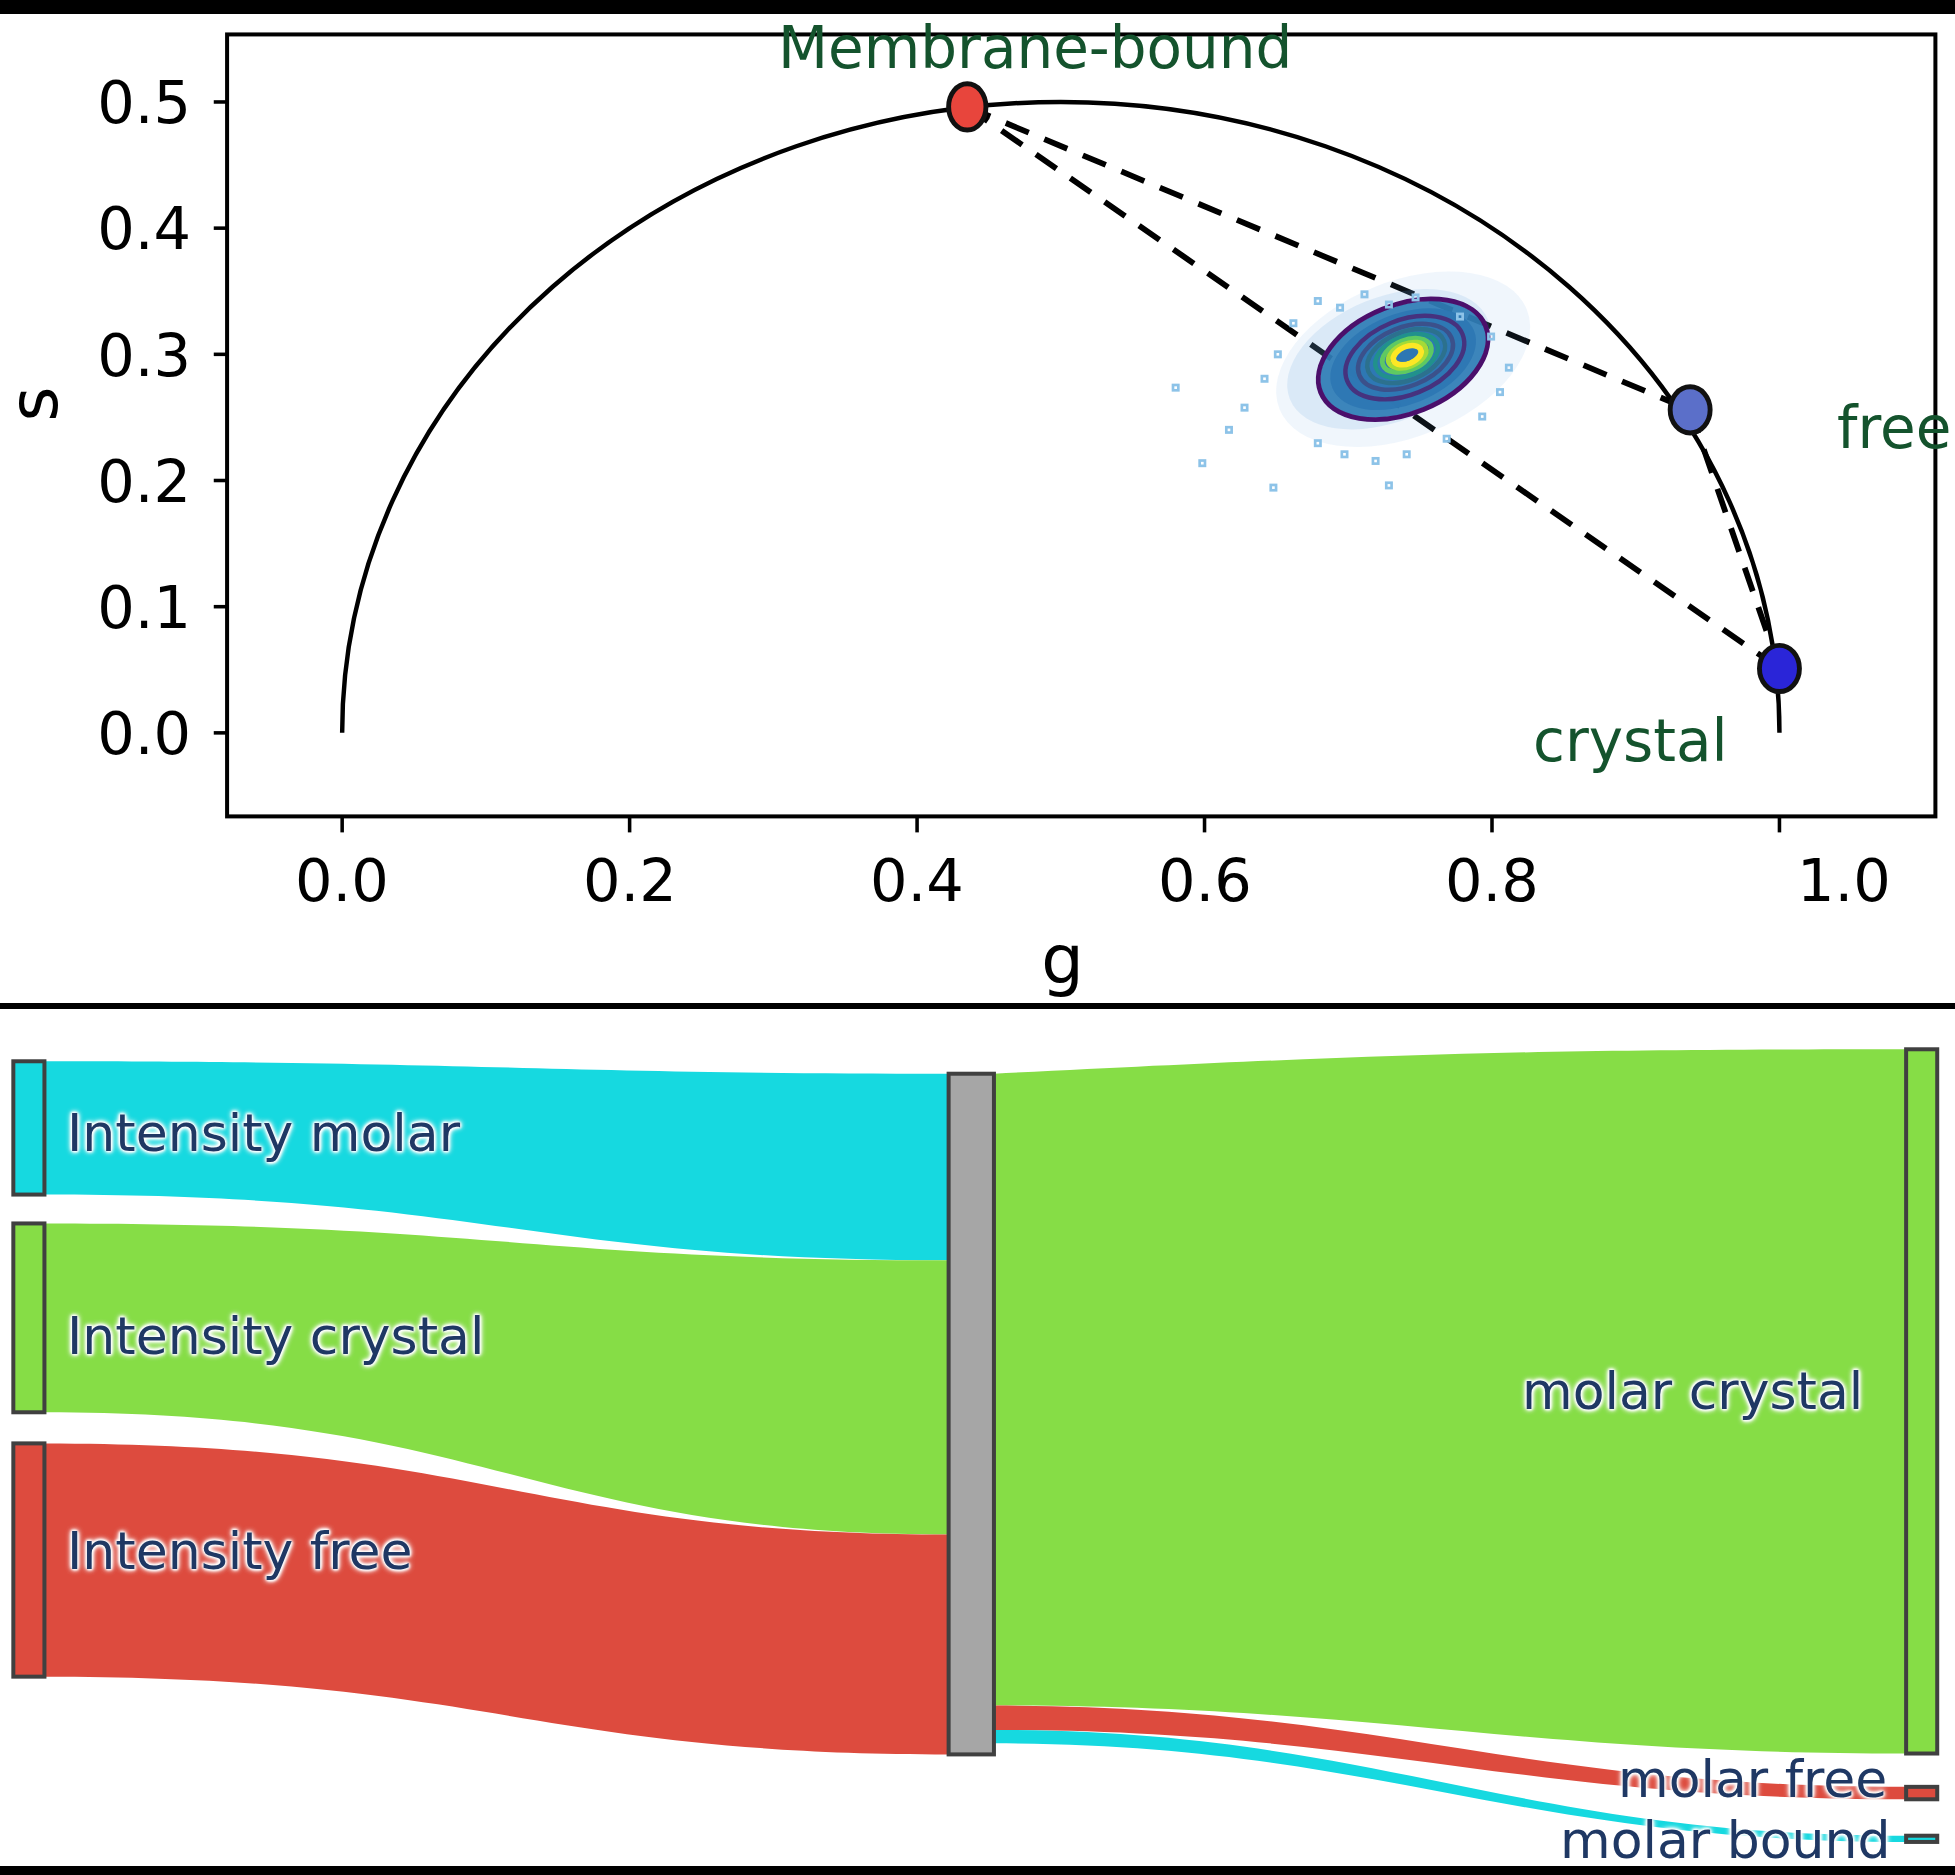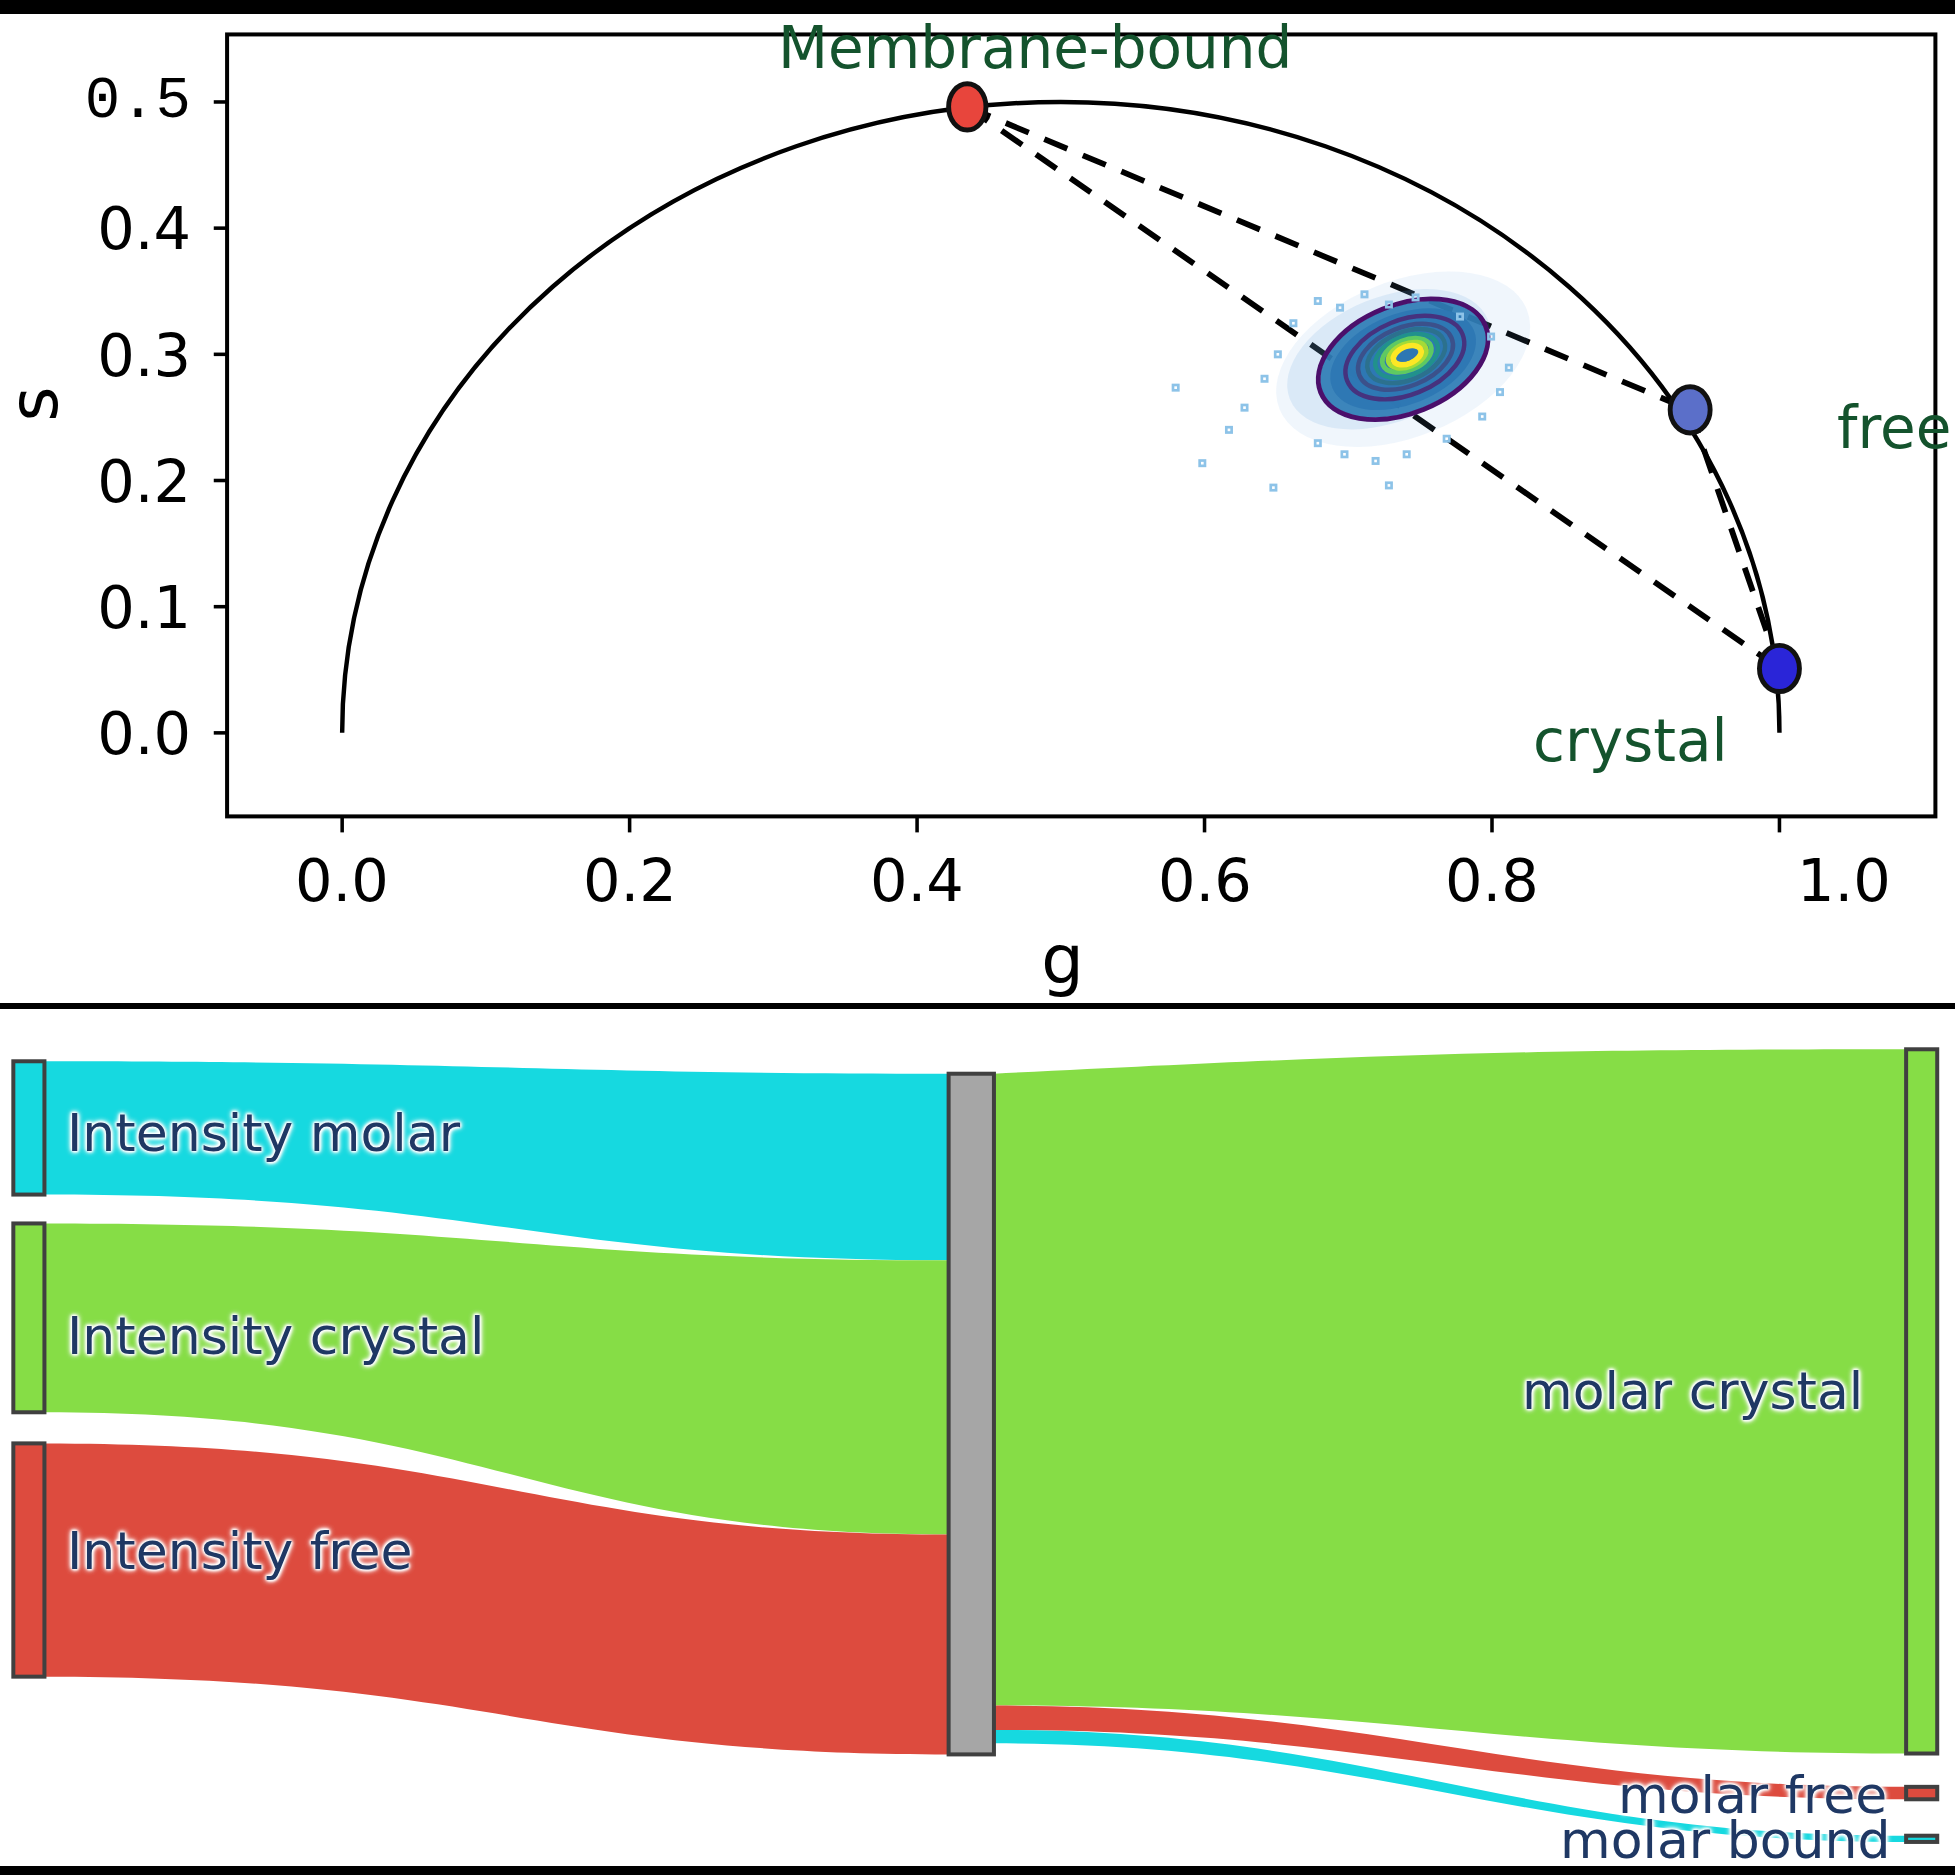--- a/index.html
+++ b/index.html
@@ -121,21 +121,21 @@
         </g>
       </g>
 
       <g>
         <ellipse cx="2177" cy="209" rx="42" ry="52" fill="#e8453c" stroke="#111111" stroke-width="11"></ellipse>
         <ellipse cx="3804" cy="891" rx="45" ry="52" fill="#5b6fc9" stroke="#111111" stroke-width="11"></ellipse>
         <ellipse cx="4005" cy="1473" rx="45" ry="52" fill="#2a25d8" stroke="#111111" stroke-width="11"></ellipse>
       </g>
     </svg>
 
-    <div class="axlabel ytick" style="left:44px;top:54px;width:147px;font-family:Liberation Mono, monospace;">0.5</div>
+    <div class="axlabel ytick" style="left:44px;top:54px;width:147px;">0.5</div>
     <div class="axlabel ytick" style="left:44px;top:180px;width:147px;">0.4</div>
     <div class="axlabel ytick" style="left:44px;top:307px;width:147px;">0.3</div>
     <div class="axlabel ytick" style="left:44px;top:433px;width:147px;">0.2</div>
     <div class="axlabel ytick" style="left:44px;top:559px;width:147px;">0.1</div>
     <div class="axlabel ytick" style="left:44px;top:685px;width:147px;">0.0</div>
 
     <div class="axlabel axname" style="left:-40px;top:351px;width:147px;text-align:center;
          transform:rotate(-90deg);transform-origin:center center;">s</div>
 
     <div class="axlabel xtick" style="left:253px;top:832px;width:178px;">0.0</div>
@@ -184,19 +184,19 @@
       <rect x="4290" y="88" width="70" height="1585" fill="#86dd46" stroke="#404040" stroke-width="9"></rect>
       <rect x="4290" y="1748" width="70" height="28" fill="#dd4b3e" stroke="#404040" stroke-width="9"></rect>
       <rect x="4290" y="1858" width="70" height="14" fill="#16d9e0" stroke="#404040" stroke-width="9"></rect>
     </svg>
 
     <div class="snklabel" style="left:67px;top:93px;">Intensity molar</div>
     <div class="snklabel" style="left:67px;top:296px;">Intensity crystal</div>
     <div class="snklabel" style="left:1522px;top:351px;">molar crystal</div>
 
     <div class="snklabel" style="left:67px;top:511px;">Intensity free</div>
-    <div class="snklabel" style="left:1618px;top:755px;">molar free</div>
+    <div class="snklabel" style="left:1618px;top:739px;">molar free</div>
     <div class="snklabel" style="left:1560px;top:800px;">molar bound</div>
   </div>
 
   <div class="botband"></div>
 </div>
 
 
 </body></html>

